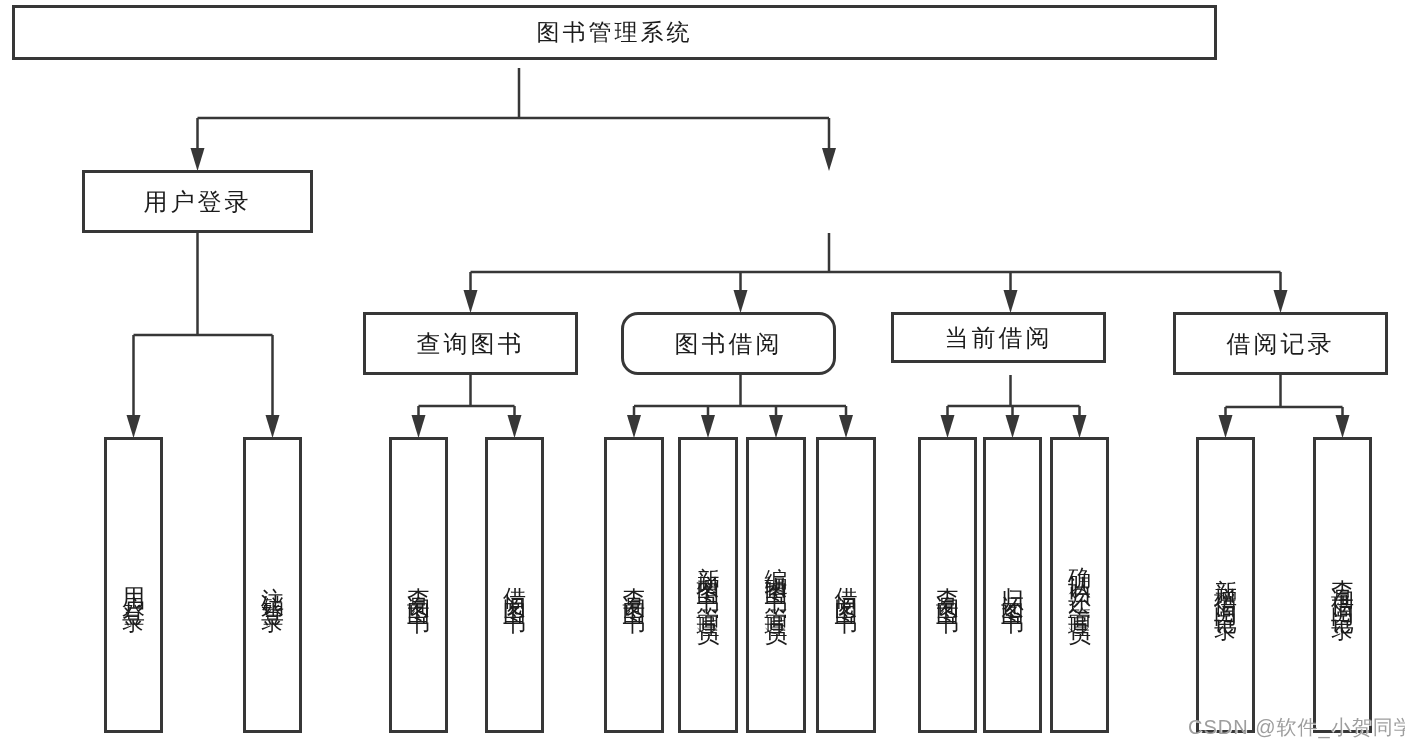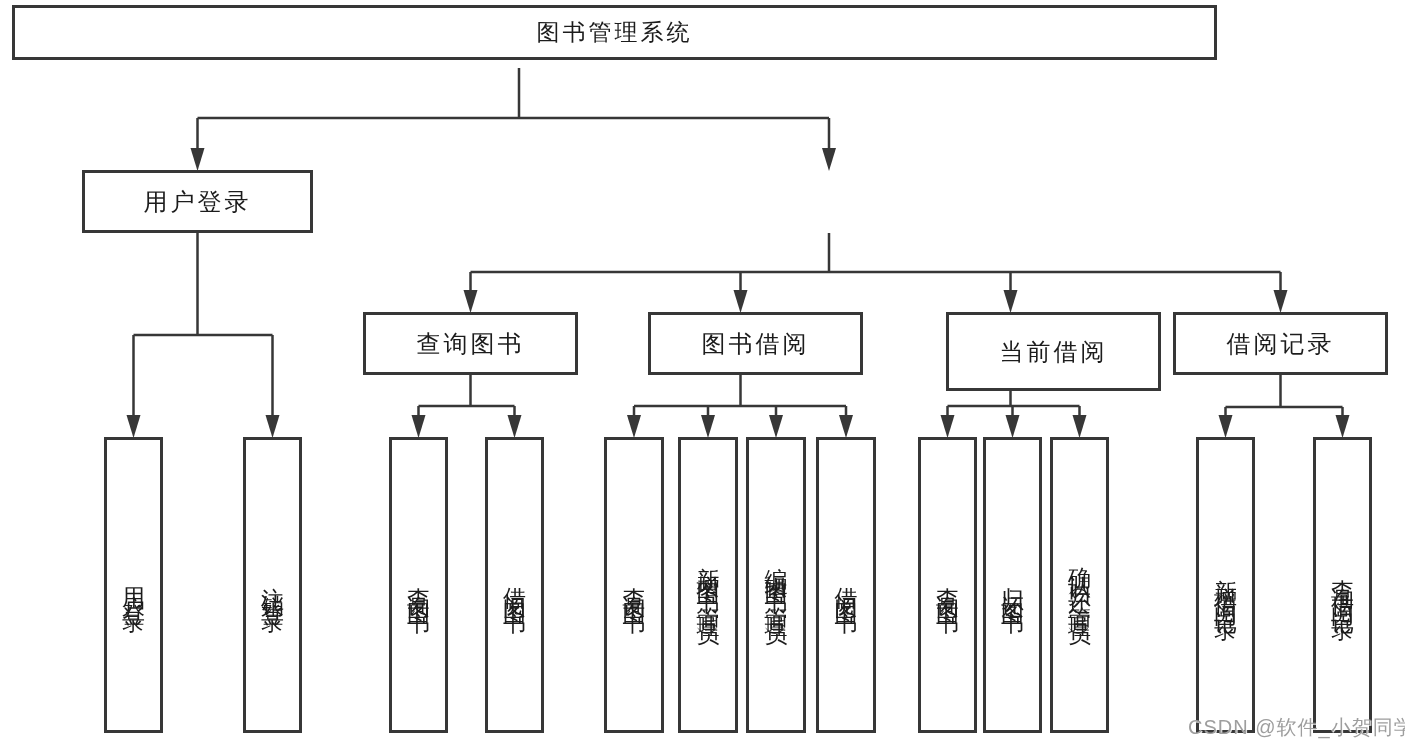--- a/index.html
+++ b/index.html
@@ -87,22 +87,22 @@
       <path d="M 1280.5 375 V 407 M 1225.5 407 H 1342.5 M 1225.5 407 V 421 M 1342.5 407 V 421" fill="none" style="stroke:var(--line);stroke-width:2.5;"></path>
       <polygon points="1218.5,415 1232.5,415 1225.5,438" style="fill:var(--line);"></polygon>
       <polygon points="1335.5,415 1349.5,415 1342.5,438" style="fill:var(--line);"></polygon>
     </svg>
 
   <div class="node hbox root" style="left:12px;top:5px;width:1205px;height:55px;">图书管理系统</div>
 
   <div class="node hbox" style="left:82px;top:170px;width:231px;height:63px;">用户登录</div>
 
   <div class="node hbox" style="left:363px;top:312px;width:215px;height:63px;">查询图书</div>
-  <div class="node hbox" style="left:648px;top:312px;width:215px;height:63px;">图书借阅</div>
-  <div class="node hbox" style="left:946px;top:312px;width:215px;height:79px;">当前借阅</div>
+  <div class="node hbox" style="left:621px;top:312px;width:215px;height:63px;border-radius:17px;">图书借阅</div>
+  <div class="node hbox" style="left:891px;top:312px;width:215px;height:51px;">当前借阅</div>
   <div class="node hbox" style="left:1173px;top:312px;width:215px;height:63px;">借阅记录</div>
 
   <div class="node vbox" style="left:104px;top:437px;width:59px;height:296px;">
     <span>用户登录</span>
   </div>
   <div class="node vbox" style="left:243px;top:437px;width:59px;height:296px;">
     <span>注销登录</span>
   </div>
 
   <div class="node vbox" style="left:389px;top:437px;width:59px;height:296px;">

